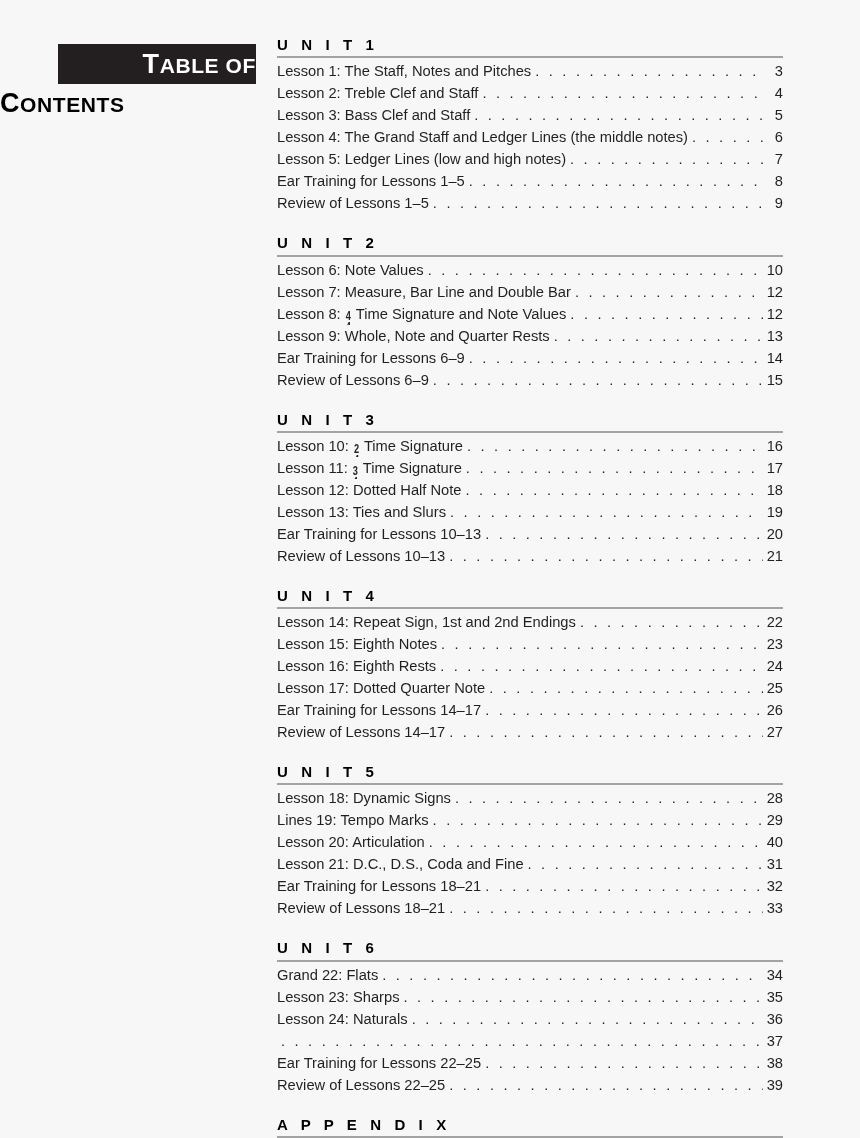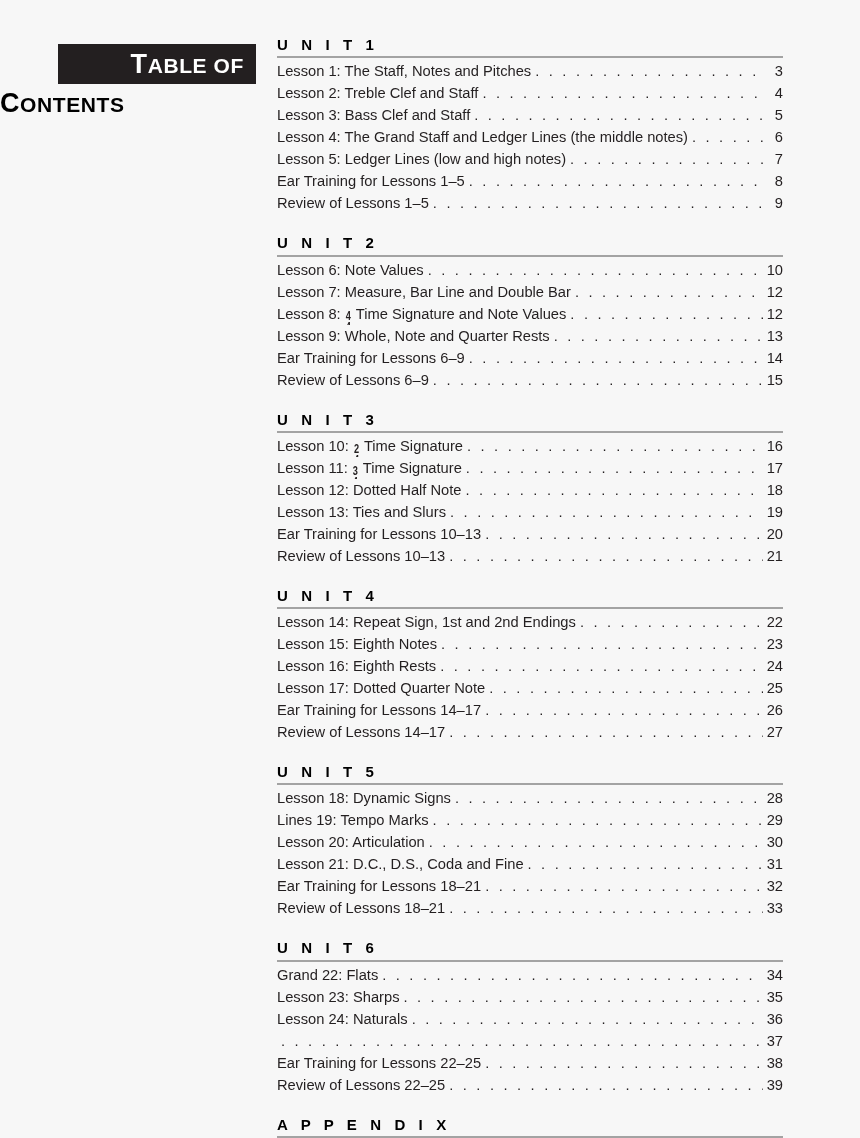--- a/index.html
+++ b/index.html
@@ -26,21 +26,21 @@
     width: 256px;
   }
   .title-bar {
     background: #231f20;
     color: #ffffff;
     margin-left: 58px;
     height: 40px;
     display: flex;
     align-items: center;
     justify-content: flex-end;
-    padding-right: 12px;
+    padding-right: 0;
     box-sizing: border-box;
   }
   .title-line2 {
     margin-top: 6px;
     text-align: left;
     padding-right: 16px;
     color: #000000;
   }
   .smallcaps {
     font-weight: bold;
@@ -306,21 +306,21 @@
             <span class="page-no">28</span>
           </div>
           <div class="entry">
             <span class="entry-title"><span>Lines 19: Tempo Marks</span></span>
             <span class="leader"></span>
             <span class="page-no">29</span>
           </div>
           <div class="entry">
             <span class="entry-title"><span>Lesson 20: Articulation</span></span>
             <span class="leader"></span>
-            <span class="page-no">30</span>
+            <span class="page-no">40</span>
           </div>
           <div class="entry">
             <span class="entry-title"><span>Lesson 21: D.C., D.S., Coda and Fine</span></span>
             <span class="leader"></span>
             <span class="page-no">31</span>
           </div>
           <div class="entry">
             <span class="entry-title"><span>Ear Training for Lessons 18–21</span></span>
             <span class="leader"></span>
             <span class="page-no">32</span>

